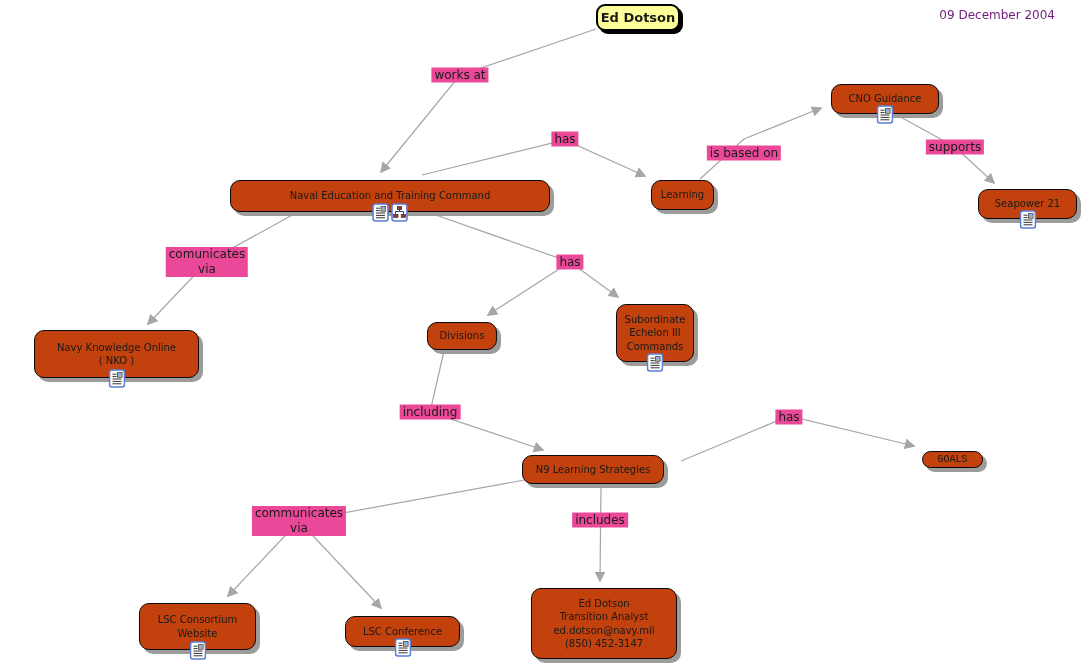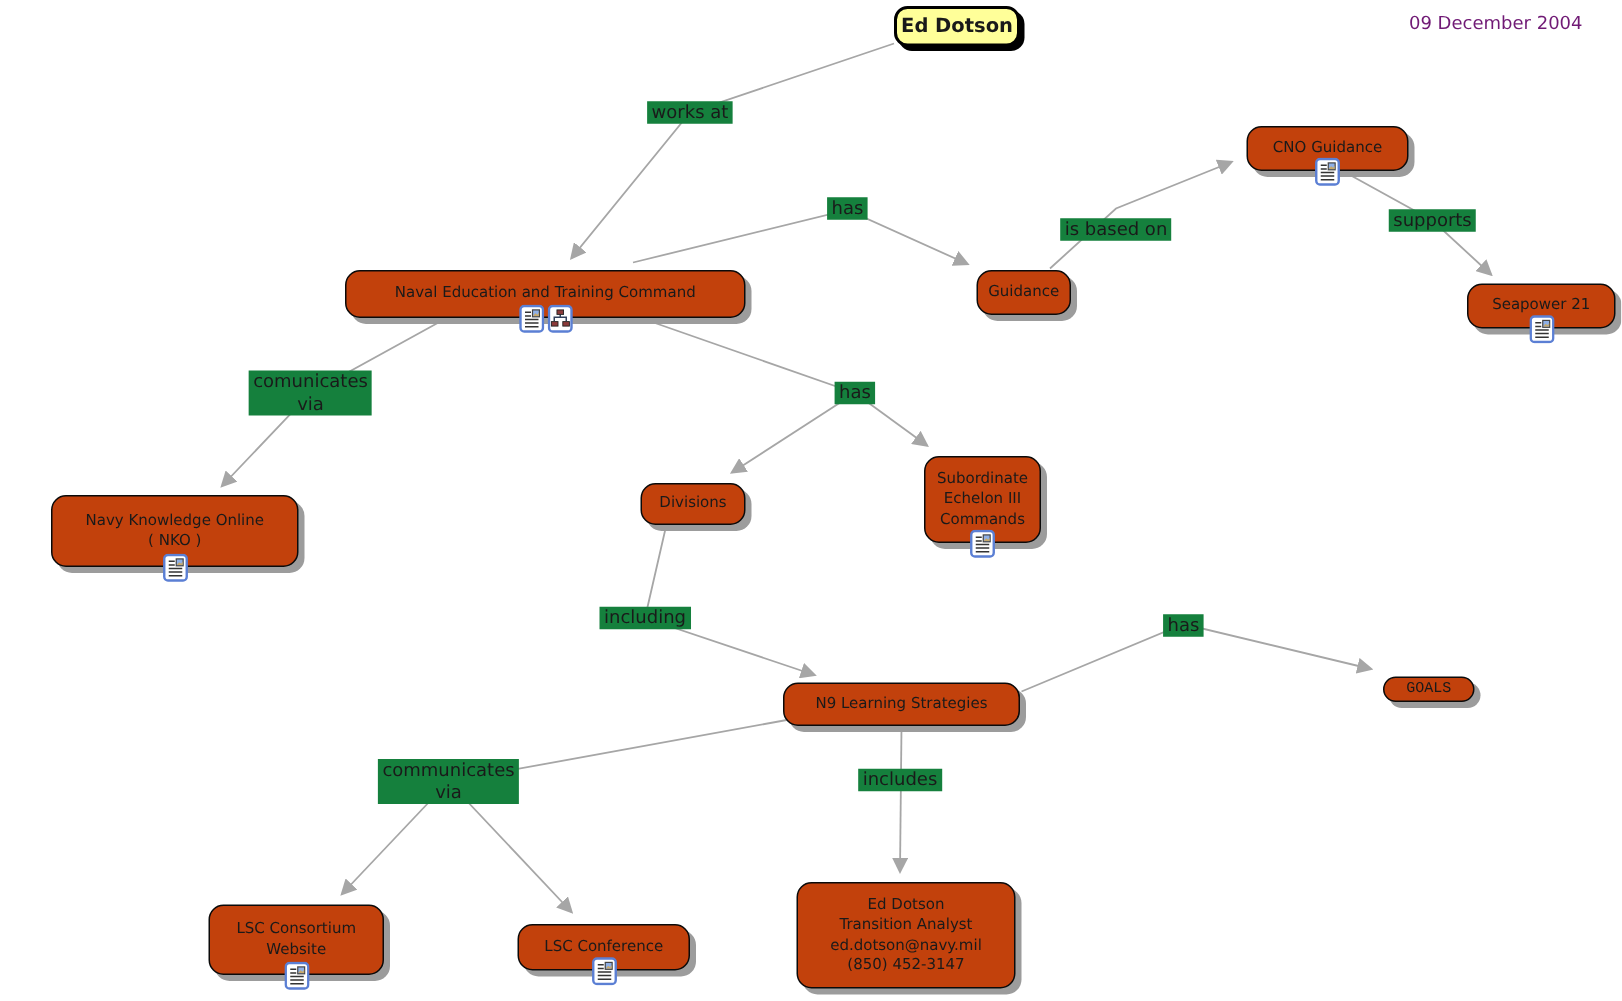--- a/index.html
+++ b/index.html
@@ -36,35 +36,35 @@
   }
 
   .icon-row {
     position:absolute; left:50%; bottom:-11px; transform:translateX(-50%);
     display:flex; gap:2px;
   }
   .mini-icon { display:block; }
 
   .link-label {
     position:absolute; transform:translate(-50%,-50%);
-    background:#15803d; padding:0 3px;
+    background:#ec4899; padding:0 3px;
     font-size:12px; color:#1a1a1a; text-align:center;
     white-space:pre-line; line-height:1.25;
   }
 
   
   .n-ed-top      { left:596px; top:4px;   width:84px;  height:27px; }
-  .n-netc        { left:230px; top:180px; width:267px; height:32px; }
+  .n-netc        { left:230px; top:180px; width:320px; height:32px; }
   .n-mission     { left:651px; top:180px; width:63px;  height:30px; }
   .n-cno         { left:831px; top:84px;  width:108px; height:30px; }
   .n-seapower    { left:978px; top:189px; width:99px;  height:30px; }
   .n-nko         { left:34px;  top:330px; width:165px; height:48px; }
   .n-divisions   { left:427px; top:322px; width:70px;  height:28px; }
   .n-subordinate { left:616px; top:304px; width:78px;  height:58px; }
-  .n-n9          { left:522px; top:455px; width:158px; height:29px; }
+  .n-n9          { left:522px; top:455px; width:142px; height:29px; }
   .n-goals       { left:922px; top:451px; width:61px;  height:17px;font-family:Liberation Mono, monospace; }
   .n-lsc-web     { left:139px; top:603px; width:117px; height:47px; }
   .n-lsc-conf    { left:345px; top:616px; width:115px; height:31px; }
   .n-ed-detail   { left:531px; top:588px; width:146px; height:71px; }
 
   
   .l-works-at        { left:460px; top:75px;  }
   .l-has-mission     { left:565px; top:139px; }
   .l-is-based-on     { left:744px; top:153px; }
   .l-supports        { left:955px; top:147px; }
@@ -136,21 +136,21 @@
         <rect x="1" y="1" width="15" height="17" rx="2.5" fill="#ffffff" stroke="#5b7fd4" stroke-width="1.6"></rect>
         <path d="M8.5 6.5v2 M8.5 8.5h-4v2.5 M8.5 8.5h4v2.5" stroke="#33415c" stroke-width="1" fill="none"></path>
         <rect x="6.3" y="3.6" width="4.4" height="3" fill="#8b3a3a" stroke="#222" stroke-width="0.6"></rect>
         <rect x="2.6" y="11.4" width="4.4" height="3" fill="#8b3a3a" stroke="#222" stroke-width="0.6"></rect>
         <rect x="10.2" y="11.4" width="4.4" height="3" fill="#8b3a3a" stroke="#222" stroke-width="0.6"></rect>
       </svg>
     </span>
   </div>
 
   <div class="node n-mission">
-    <span class="node-label">Guidance</span>
+    <span class="node-label">Learning</span>
   </div>
 
   <div class="node n-cno">
     <span class="node-label">CNO Guidance</span>
     <span class="icon-row">
       <svg class="mini-icon" width="17" height="19" viewBox="0 0 17 19">
         <rect x="1" y="1" width="15" height="17" rx="2.5" fill="#ffffff" stroke="#5b7fd4" stroke-width="1.6"></rect>
         <path d="M4 5.2h4 M4 7.6h4 M4 10h9 M4 12.4h9 M4 14.8h9" stroke="#333" stroke-width="1" fill="none"></path>
         <rect x="9" y="3.6" width="4.6" height="4.6" fill="#8fb0e6" stroke="#444" stroke-width="0.8"></rect>
         <path d="M9.3 7.6l1.6-1.8 1.4 1 1-1.4v2.2z" fill="#c8a96a"></path>

